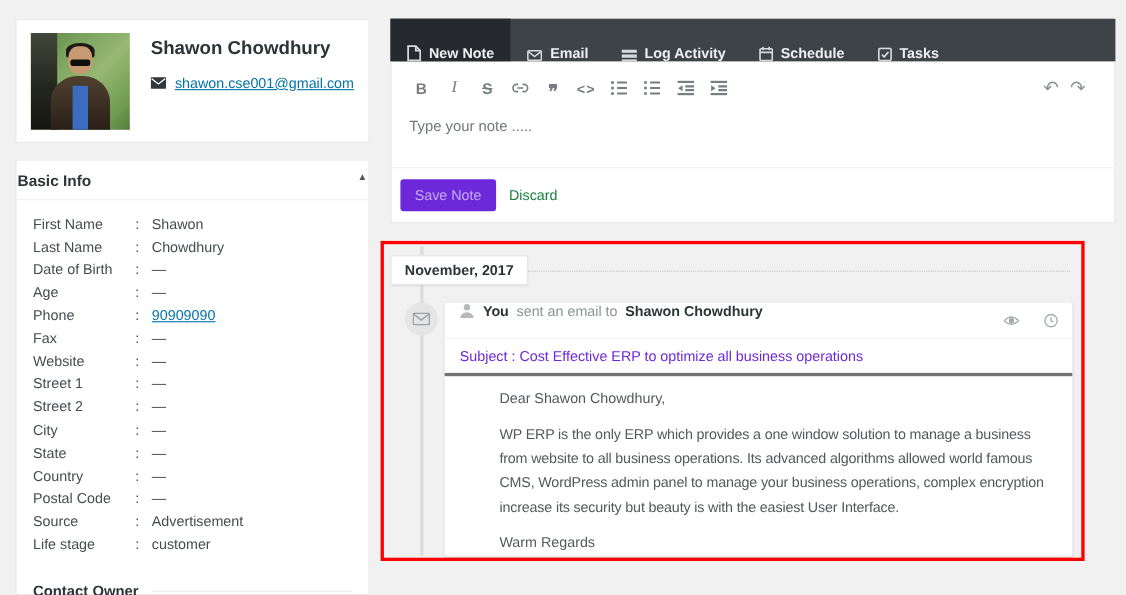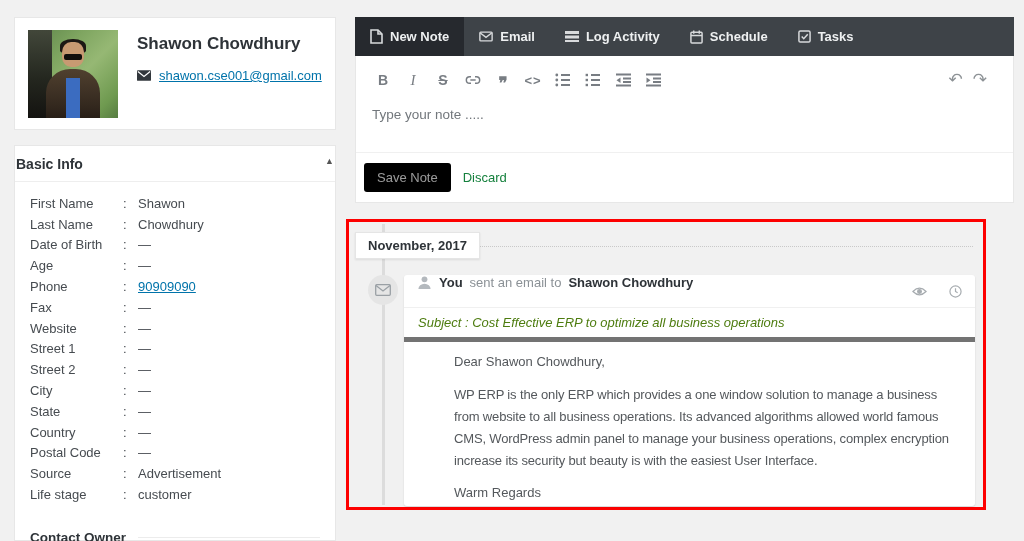--- a/index.html
+++ b/index.html
@@ -32,42 +32,42 @@
   .info-rows { padding:11px 15px 0; font-size:13px; color:#464b50; }
   .info-row { display:flex; align-items:center; height:20.8px; }
   .info-label { width:93px; }
   .info-colon { width:15px; }
   .contact-owner { display:flex; align-items:center; gap:12px; margin:25px 15px 0; }
   .contact-owner-title { font-size:13.5px; font-weight:bold; color:#2e3338; white-space:nowrap; }
   .contact-owner-rule { flex:1; height:1px; background:#ececec; }
 
   
   .tabbar { position:absolute; left:355px; top:17px; width:659px; height:39px; background:#3e4348; display:flex; }
-  .tab { display:flex; align-items:center; gap:7px; padding:0 15px; font-size:13px; font-weight:bold;
+  .tab { display:flex; align-items:flex-end; gap:7px; padding:0 15px; font-size:13px; font-weight:bold;
          color:#eef0f1; cursor:pointer; }
   .tab.active { background:#26292e; }
   .tab svg { stroke:#d8dadc; fill:none; stroke-width:1.6; }
   .tab .fillicon { fill:#d8dadc; stroke:none; }
 
   .editor-card { left:355px; top:56px; width:659px; height:147px; border-top:none; }
   .toolbar { display:flex; align-items:center; padding:13px 26px 0 12px; color:#787d83; }
   .tbtn { width:30px; height:22px; display:flex; align-items:center; justify-content:center;
           font-size:14px; cursor:pointer; }
   .tbtn svg { stroke:#787d83; fill:none; stroke-width:1.7; }
   .tbtn.b { font-weight:bold; }
   .tbtn.i { font-style:italic; font-family:"Liberation Serif",serif; font-size:15px; }
   .tbtn.s { text-decoration:line-through; font-weight:bold; }
   .tbtn.q { font-size:17px; font-weight:bold; line-height:8px; padding-top:8px; }
   .tbtn.c { font-weight:bold; letter-spacing:1px; font-size:13px; }
   .history { margin-left:auto; display:flex; gap:10px; }
   .hbtn { font-size:17px; color:#8d9296; cursor:pointer; line-height:16px; }
   .note-area { padding:16px 16px; font-size:13.5px; color:#72777c; cursor:text; }
   .editor-footer { position:absolute; left:0; right:0; bottom:0; border-top:1px solid #f0f0f0;
                    padding:10px 8px; display:flex; align-items:center; }
-  .save-btn { background:#000000; color:rgba(255,255,255,.6); border:none; border-radius:3px;
+  .save-btn { background:#6d28d9; color:rgba(255,255,255,.6); border:none; border-radius:3px;
               font-size:13px; padding:7px 13px; cursor:pointer; font-family:inherit; }
   .discard { margin-left:12px; font-size:13px; color:#15803d; cursor:pointer; }
 
   
   .timeline { position:absolute; left:346px; top:219px; width:640px; height:291px; border:3px solid #fd0000; }
   .tl-line { position:absolute; left:33px; top:2px; bottom:2px; width:3px; background:#dcdcdc; }
   .month-label { position:absolute; left:6px; top:10px; z-index:2; background:#fff; border:1px solid #e5e5e5;
                  box-shadow:0 1px 2px rgba(0,0,0,.09); padding:5px 12px; font-size:13px; font-weight:bold; color:#2e3338; }
   .dotted-rule { position:absolute; left:129px; right:10px; top:24px; border-top:1px dotted #c9c9c9; }
   .tl-badge { position:absolute; left:19px; top:53px; width:30px; height:30px; border-radius:50%;
@@ -75,21 +75,21 @@
   .tl-badge svg { stroke:#9aa0a5; fill:none; stroke-width:1.3; }
   .email-card { position:absolute; left:55px; top:53px; right:8px; height:231px; background:#fff;
                 border-radius:3px; box-shadow:0 1px 2px rgba(0,0,0,.12); overflow:hidden; }
   .ec-header { display:flex; gap:7px; height:33px; padding:0 13px;
                border-bottom:1px solid #f0f0f0; font-size:13px; color:#8b9196; }
   .ec-header b { color:#2e3338; }
   .avatar-ic svg { fill:#b4b9be; }
   .ec-icons { margin-left:auto; display:flex; gap:22px; align-items:center; }
   .ec-icons svg { stroke:#a7acb0; fill:none; stroke-width:1.3; cursor:pointer; }
   .ec-subject { height:34px; display:flex; align-items:center; padding:0 14px; font-size:13px;
-                font-style:italic; color:#4d7c0f; border-bottom:5px solid #737373; }
+                color:#6d28d9; border-bottom:3px solid #737373; }
   .ec-body { padding:9px 14px; font-size:13px; color:#54585c; line-height:22px;margin-left:36px; }
   .ec-para { margin-top:11px; letter-spacing:-0.15px; }
   .ec-signoff { margin-top:10px; }
 </style>
 </head>
 <body>
 
 <div class="card profile-card">
   <div class="photo">
     <div class="rock"></div>

